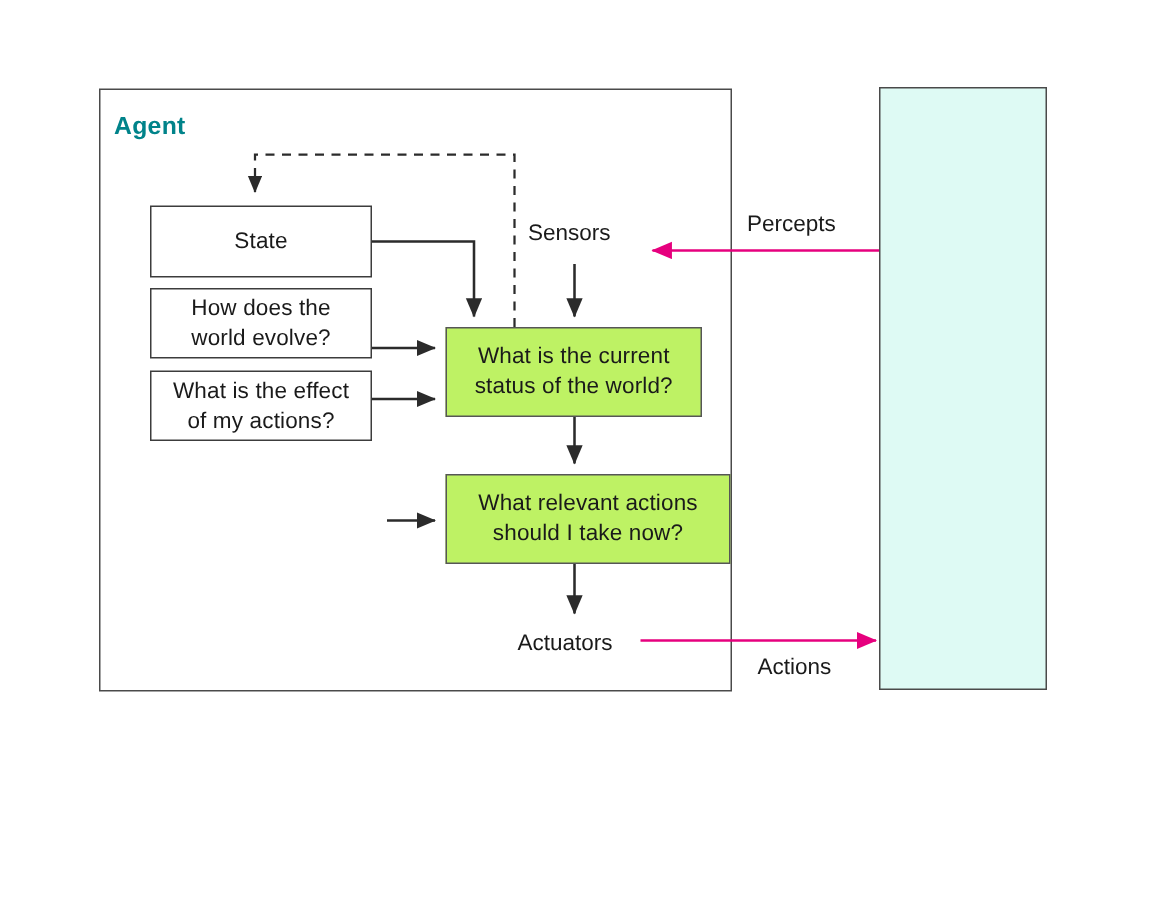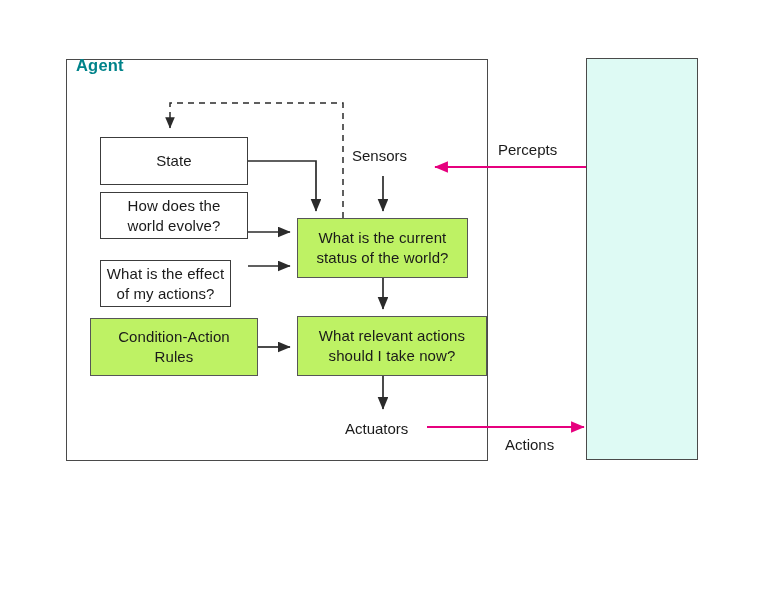--- a/index.html
+++ b/index.html
@@ -82,42 +82,39 @@
 </style>
 </head>
 <body>
 
 <div id="stage">
 
   <div class="frame" style="left:66px; top:59px; width:422px; height:402px;"></div>
 
   <div class="frame env" style="left:586px; top:58px; width:112px; height:402px;"></div>
 
-  <div class="agent-title" style="left:76px; top:56px;">Agent</div>
+  <div class="agent-title" style="left:76px; top:75px;">Agent</div>
 
 
   <div class="node plain" style="left:100px; top:137px; width:148px; height:48px;">
     <span>State</span>
   </div>
 
   <div class="node plain" style="left:100px; top:192px; width:148px; height:47px;">
     <span class="ml">How does the<br>world evolve?</span>
   </div>
 
-  <div class="node plain" style="left:100px; top:260px; width:131px; height:47px;">
+  <div class="node plain" style="left:100px; top:247px; width:148px; height:47px;">
     <span class="ml">What is the effect<br>of my actions?</span>
   </div>
 
   <div class="node teal" style="left:297px; top:218px; width:171px; height:60px;">
     <span class="ml">What is the current<br>status of the world?</span>
   </div>
 
-  <div class="node teal" style="left:90px; top:318px; width:168px; height:58px;">
-    <span class="ml">Condition-Action<br>Rules</span>
-  </div>
 
   <div class="node teal" style="left:297px; top:316px; width:190px; height:60px;">
     <span class="ml">What relevant actions<br>should I take now?</span>
   </div>
 
   <div class="label" style="left:352px; top:146px;">Sensors</div>
   <div class="label" style="left:345px; top:419px;">Actuators</div>
   <div class="label" style="left:498px; top:140px;">Percepts</div>
   <div class="label" style="left:505px; top:435px;">Actions</div>
 

